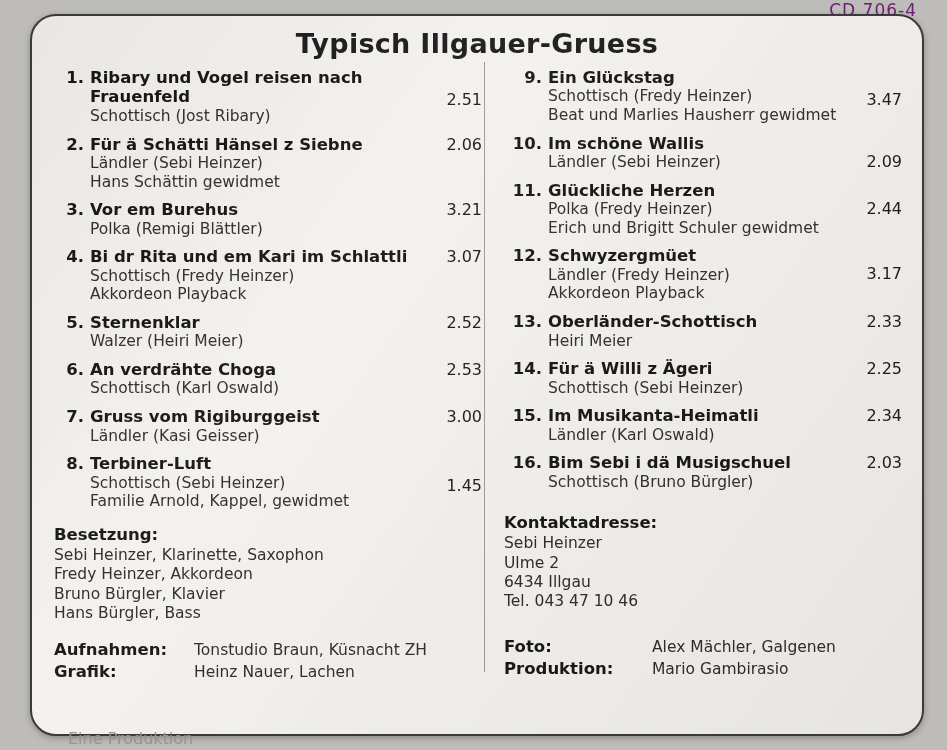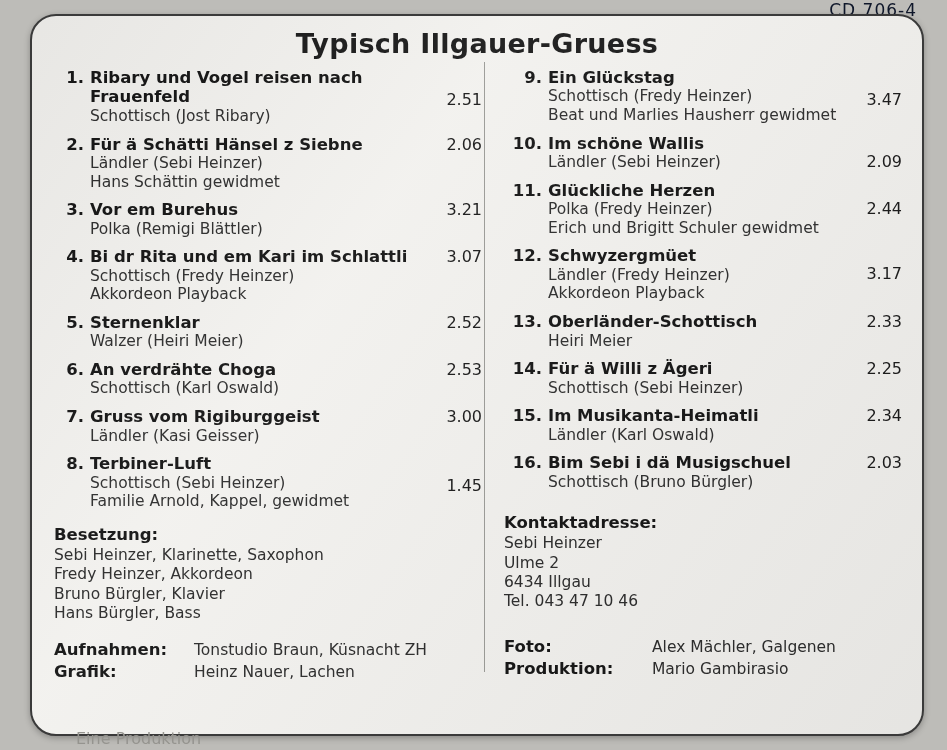--- a/index.html
+++ b/index.html
@@ -17,21 +17,21 @@
     position: relative;
     width: 947px;
     height: 750px;
     background: #bdbcb8;
   }
   
   .top-strip {
     position: absolute;
     top: 0; left: 0; right: 0;
     height: 20px;
-    color: #0f172a;
+    color: #701a75;
     font-size: 17px;
     text-align: right;
     padding-right: 30px;
     letter-spacing: 1px;
     font-family: "DejaVu Sans", sans-serif;
   }
   .card {
     position: absolute;
     top: 14px;
     left: 30px;
@@ -156,21 +156,20 @@
     font-size: 15.5px;
     color: #2b2b2b;
   }
   .col-right .credit-row .clabel { width: 148px; }
   .bottom-ghost {
     position: absolute;
     bottom: 2px;
     left: 68px;
     color: #95948f;
     font-size: 16px;
-    margin-left: 8px;
   }
 </style>
 </head>
 <body>
 
 <div id="page">
 
   <div class="top-strip">CD 706-4</div>
 
   <div class="card">

